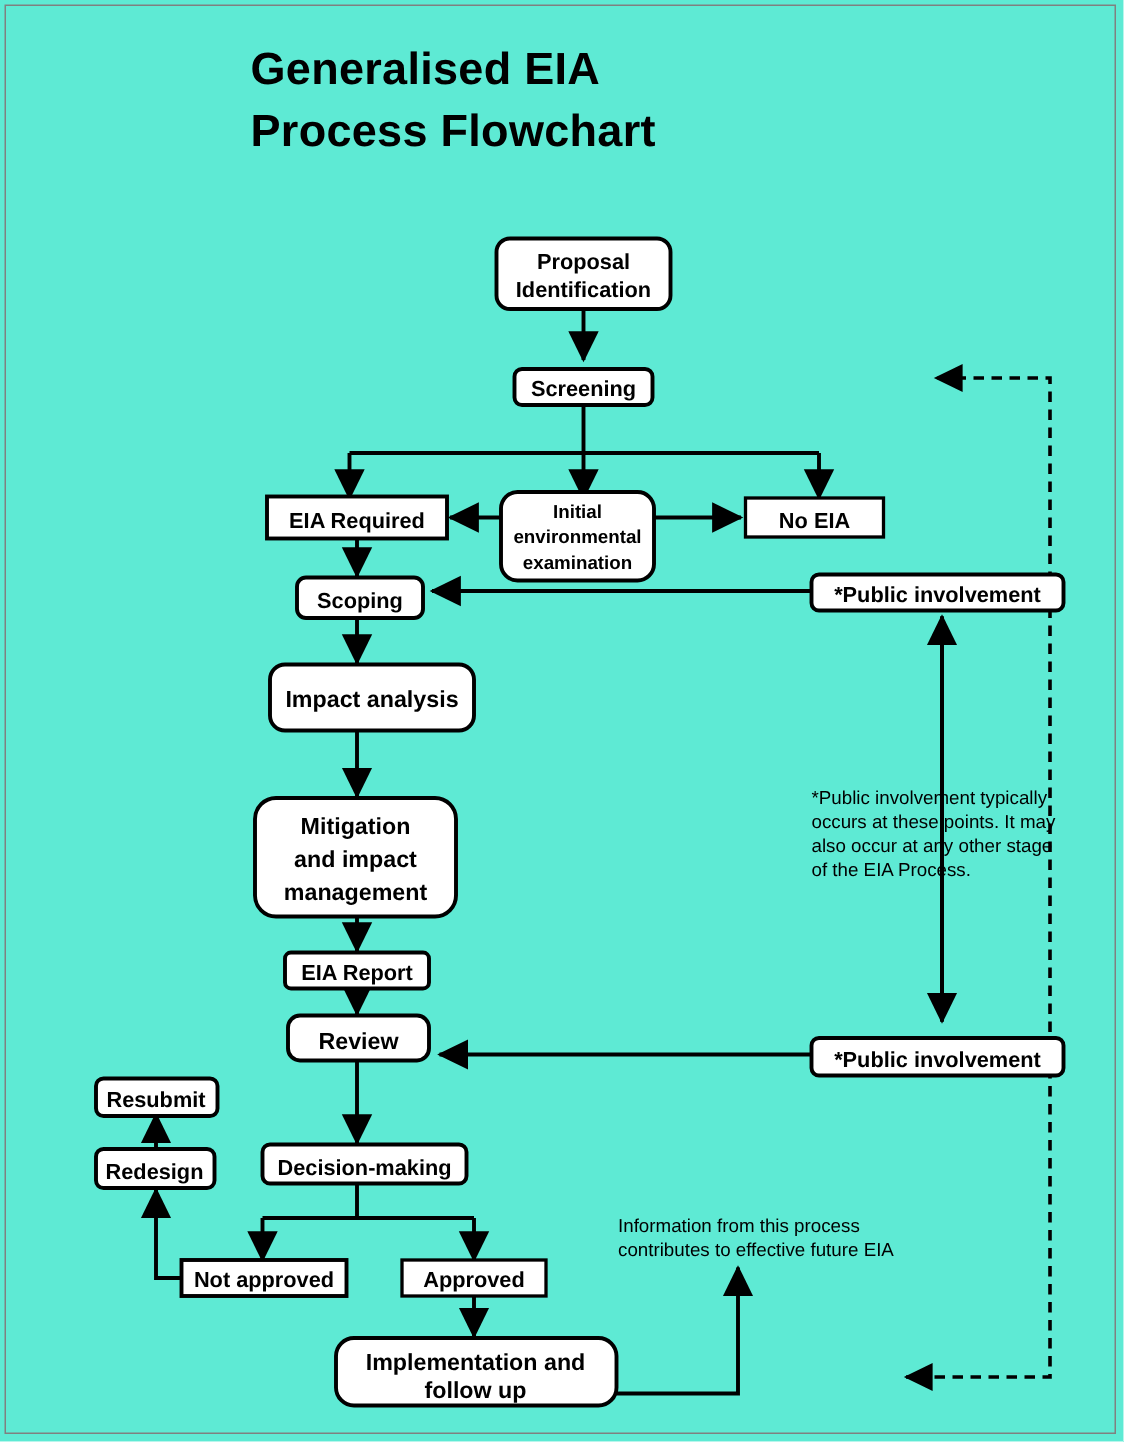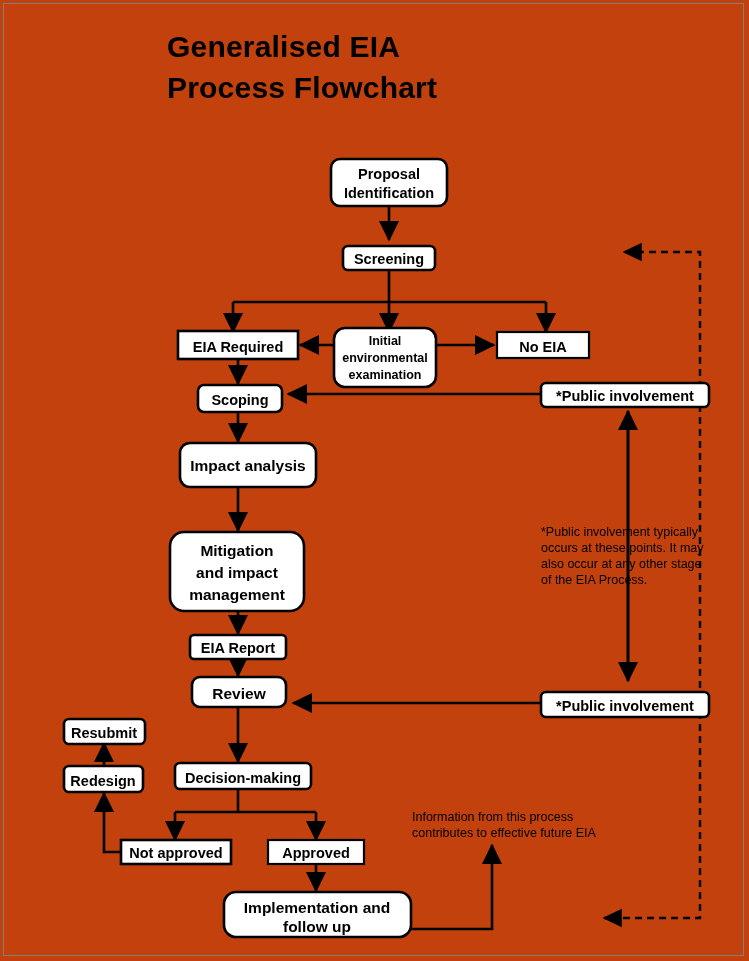--- a/index.html
+++ b/index.html
@@ -7,21 +7,21 @@
     padding: 0;
     background: #ffffff;
   }
   body {
     font-family: "Liberation Sans", sans-serif;
   }
   #page {
     position: relative;
     width: 749px;
     height: 961px;
-    background: #c2410c;
+    background: #5eead4;
     overflow: hidden;
   }
   #page-border {
     position: absolute;
     left: 3px;
     top: 3px;
     width: 741px;
     height: 953px;
     border: 1px solid #808080;
     box-sizing: border-box;

